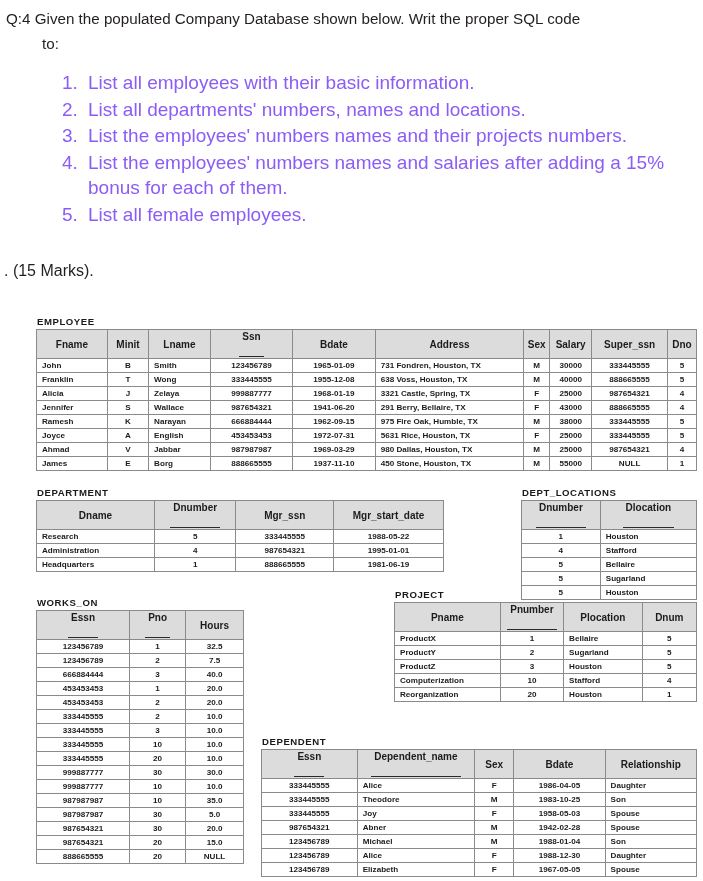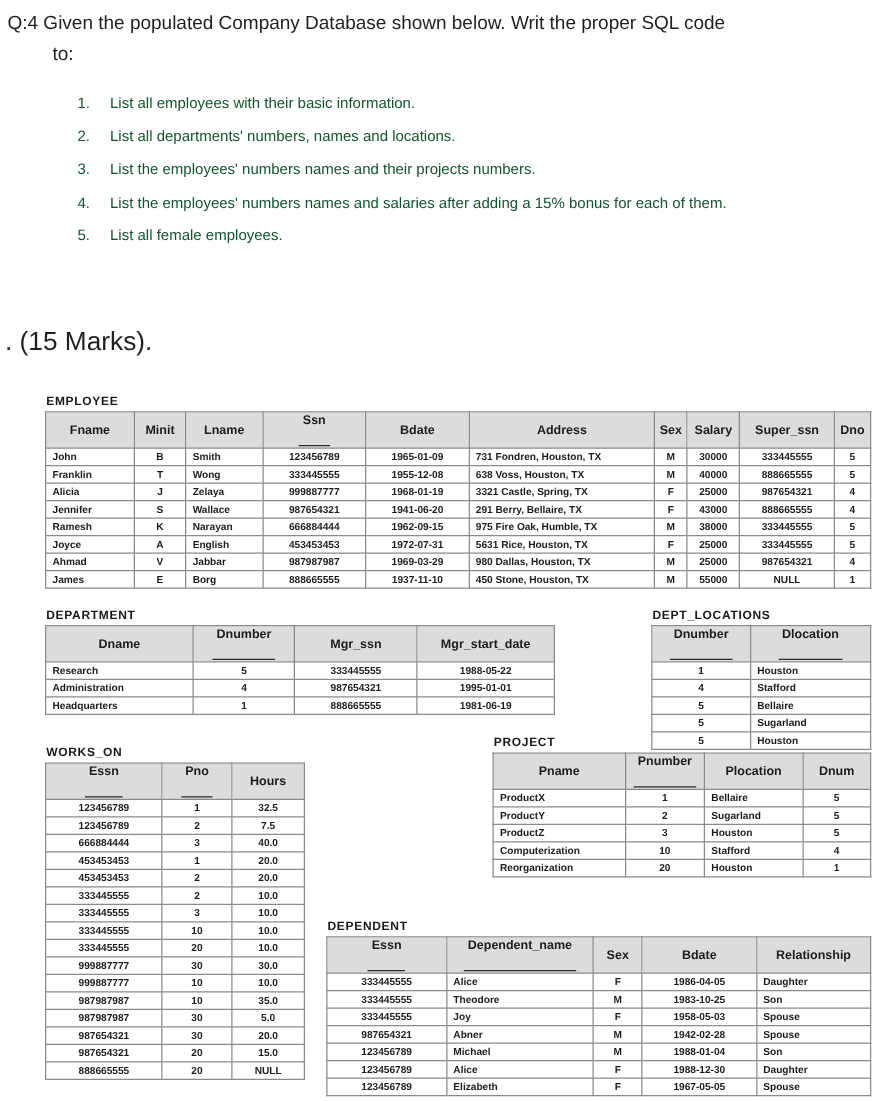--- a/index.html
+++ b/index.html
@@ -36,39 +36,39 @@
   }
   ol.q-list {
     margin: 14px 0 0 0;
     padding: 0 0 0 62px;
     list-style: none;
     counter-reset: qnum;
   }
   ol.q-list > li {
     counter-increment: qnum;
     position: relative;
-    font-size: 12px;
+    font-size: 19px;
     line-height: 25.5px;
     padding-left: 26px;
     margin-bottom: 1px;
-    color: #14532d;
+    color: #8b5cf6;
   }
   ol.q-list > li::before {
     content: counter(qnum) ".";
     position: absolute;
     left: 0;
     top: 0;
     width: 20px;
     text-align: left;
   }
   .marks-line {
     position: absolute;
     left: 4px;
     top: 262px;
-    font-size: 21px;
+    font-size: 16px;
     color: #231f1e;
   }
 
   
   .relation {
     position: absolute;
   }
   .relation-name {
     font-size: 9.6px;
     font-weight: bold;

